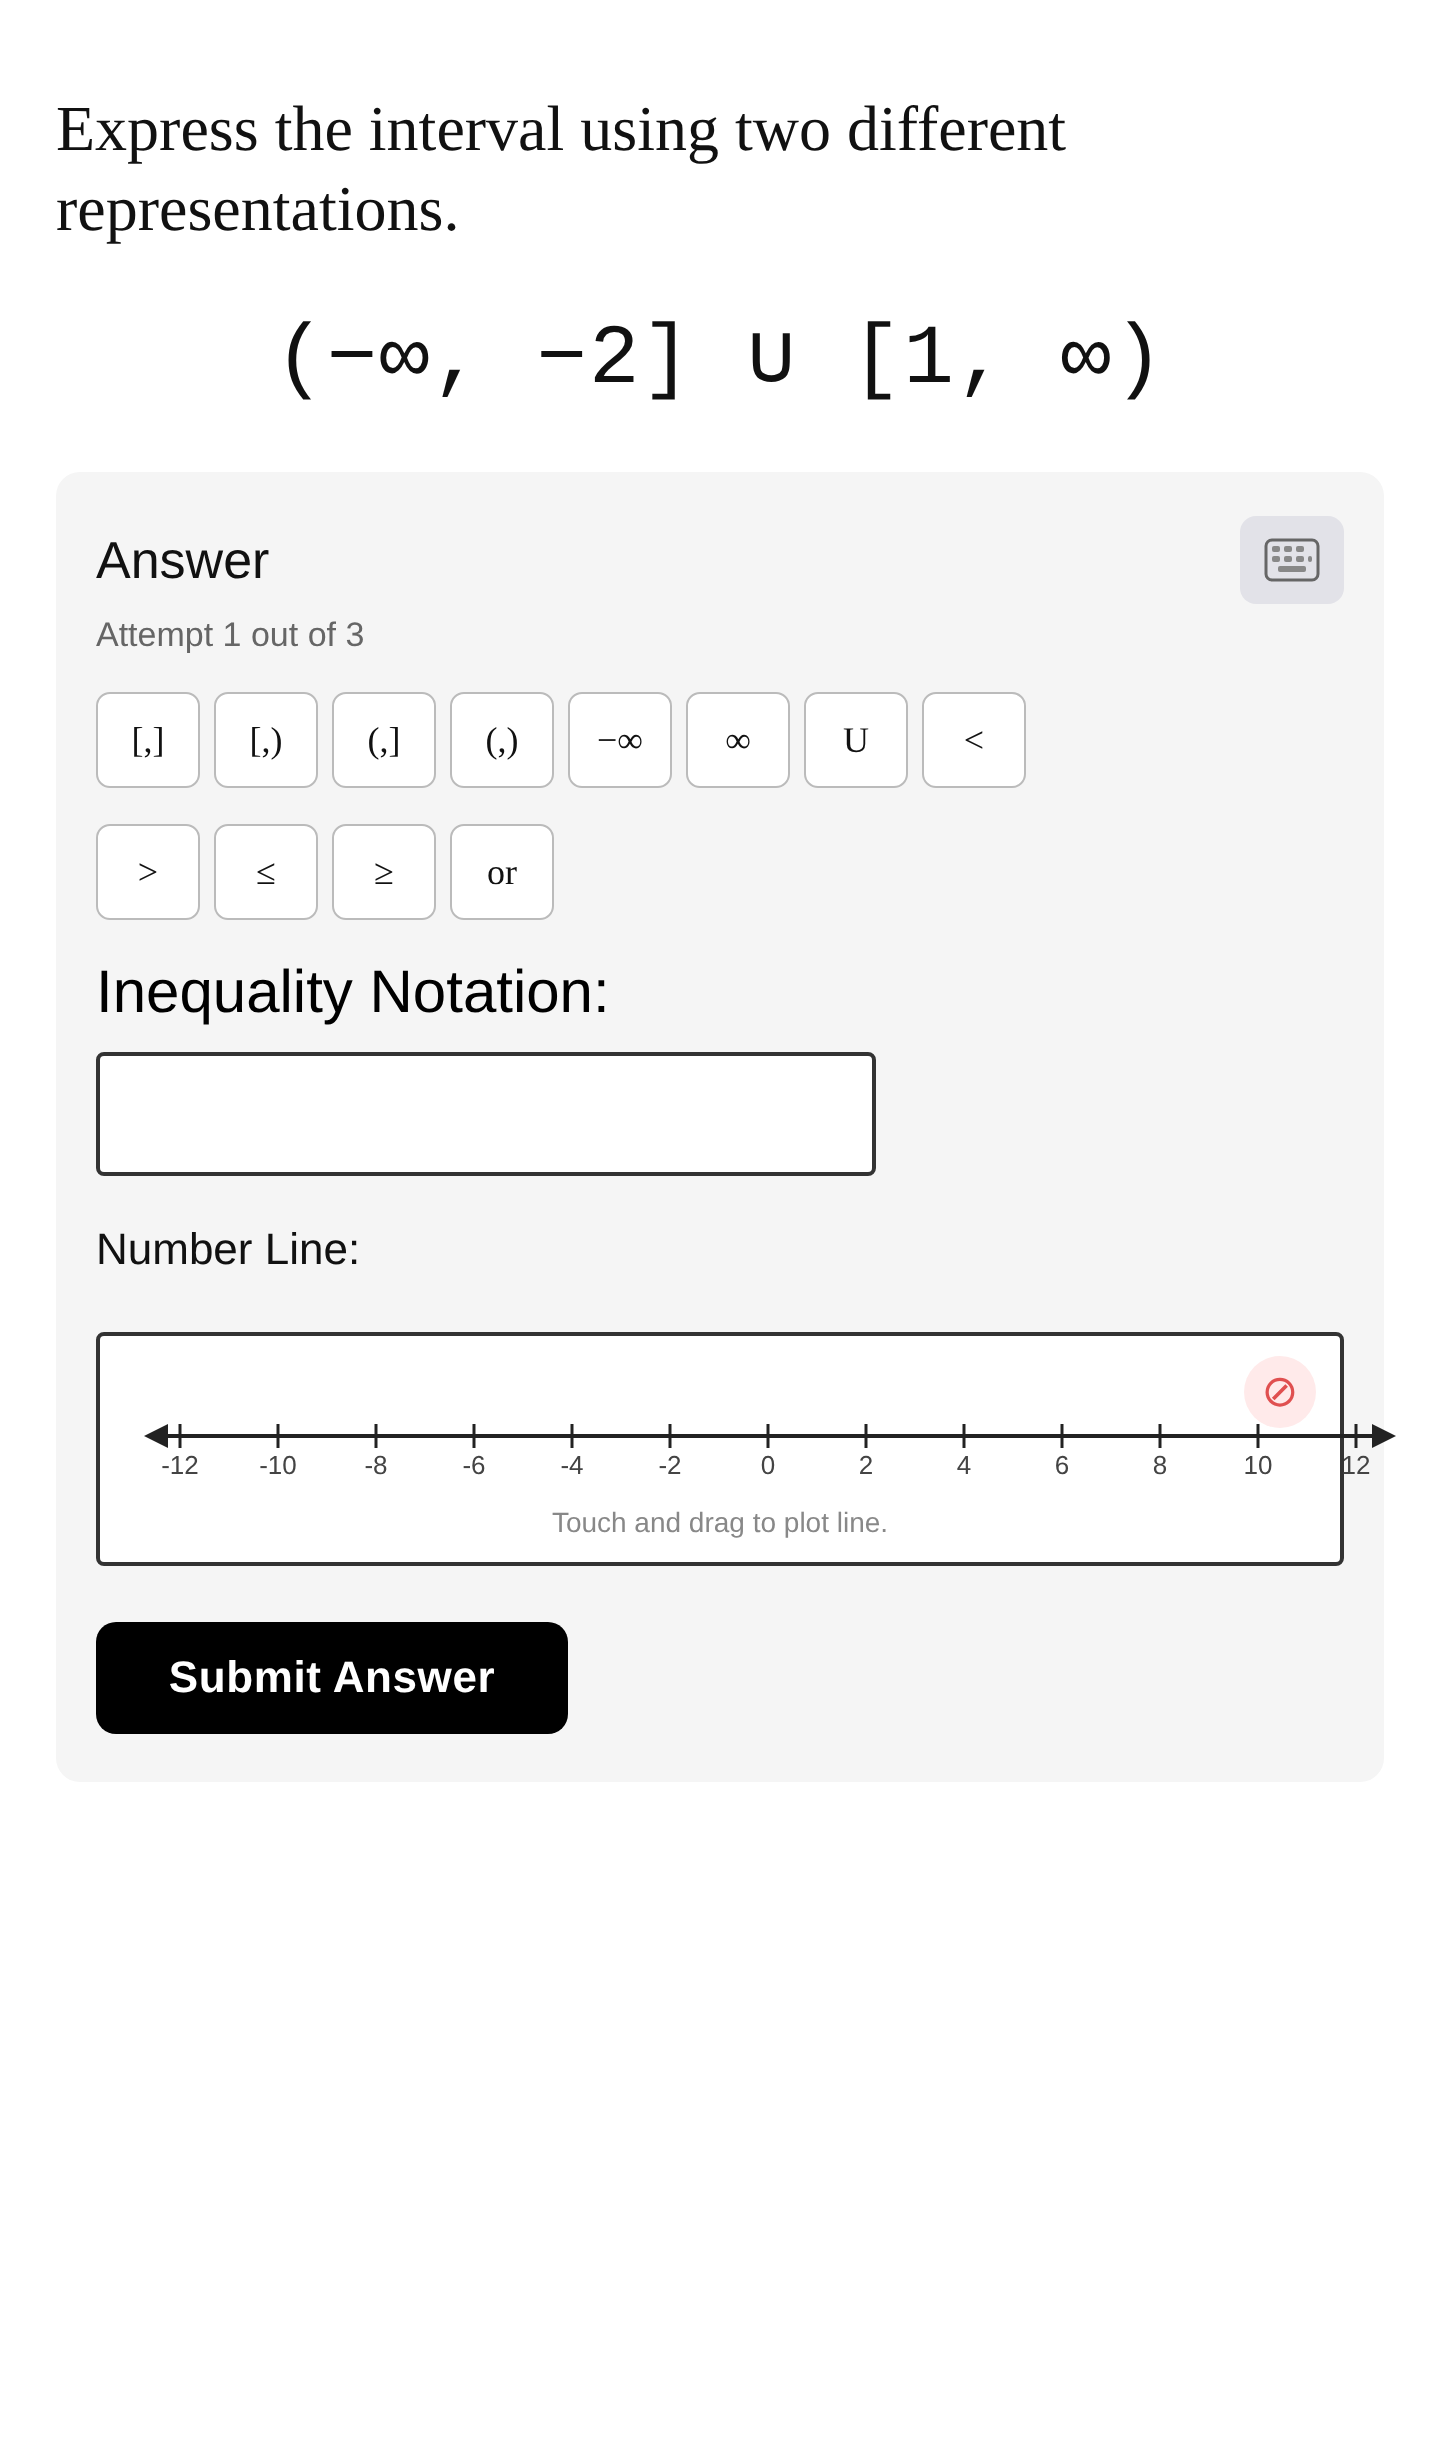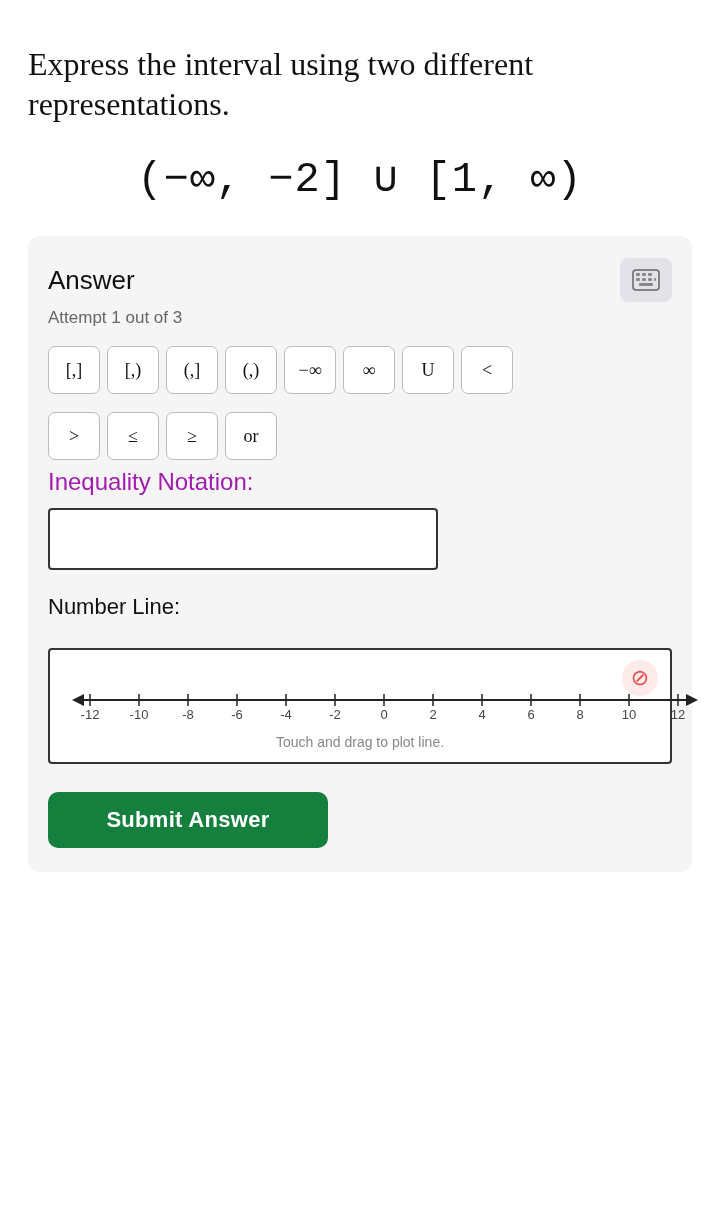--- a/index.html
+++ b/index.html
@@ -87,25 +87,25 @@
       display: flex;
       align-items: center;
       justify-content: center;
       font-size: 18px;
       font-family: Georgia, serif;
       cursor: pointer;
       padding: 0 10px;
       color: #111;
     }
     .section-label {
-      font-size: 24px;
-      color: #a21caf;
+      font-size: 30px;
+      color: #000000;
       font-family: Arial, sans-serif;
       margin-bottom: 12px;
-      margin-top: 8px;
+      margin-top: 20px;
     }
     .inequality-input {
       width: 390px;
       height: 62px;
       border: 2px solid #333;
       border-radius: 4px;
       background: #fff;
       font-size: 20px;
       padding: 8px 12px;
       outline: none;
@@ -148,25 +148,25 @@
     }
     .drag-hint {
       text-align: center;
       font-size: 14px;
       color: #888;
       margin-top: 6px;
       font-family: Arial, sans-serif;
     }
     .submit-btn {
       margin-top: 28px;
-      background: #15803d;
+      background: #000000;
       color: #fff;
       border: none;
       border-radius: 10px;
-      width: 280px;
+      width: 236px;
       height: 56px;
       font-size: 22px;
       font-family: Arial, sans-serif;
       font-weight: bold;
       cursor: pointer;
       letter-spacing: 0.3px;
     }
     .row2 {
       display: flex;
       flex-wrap: nowrap;

